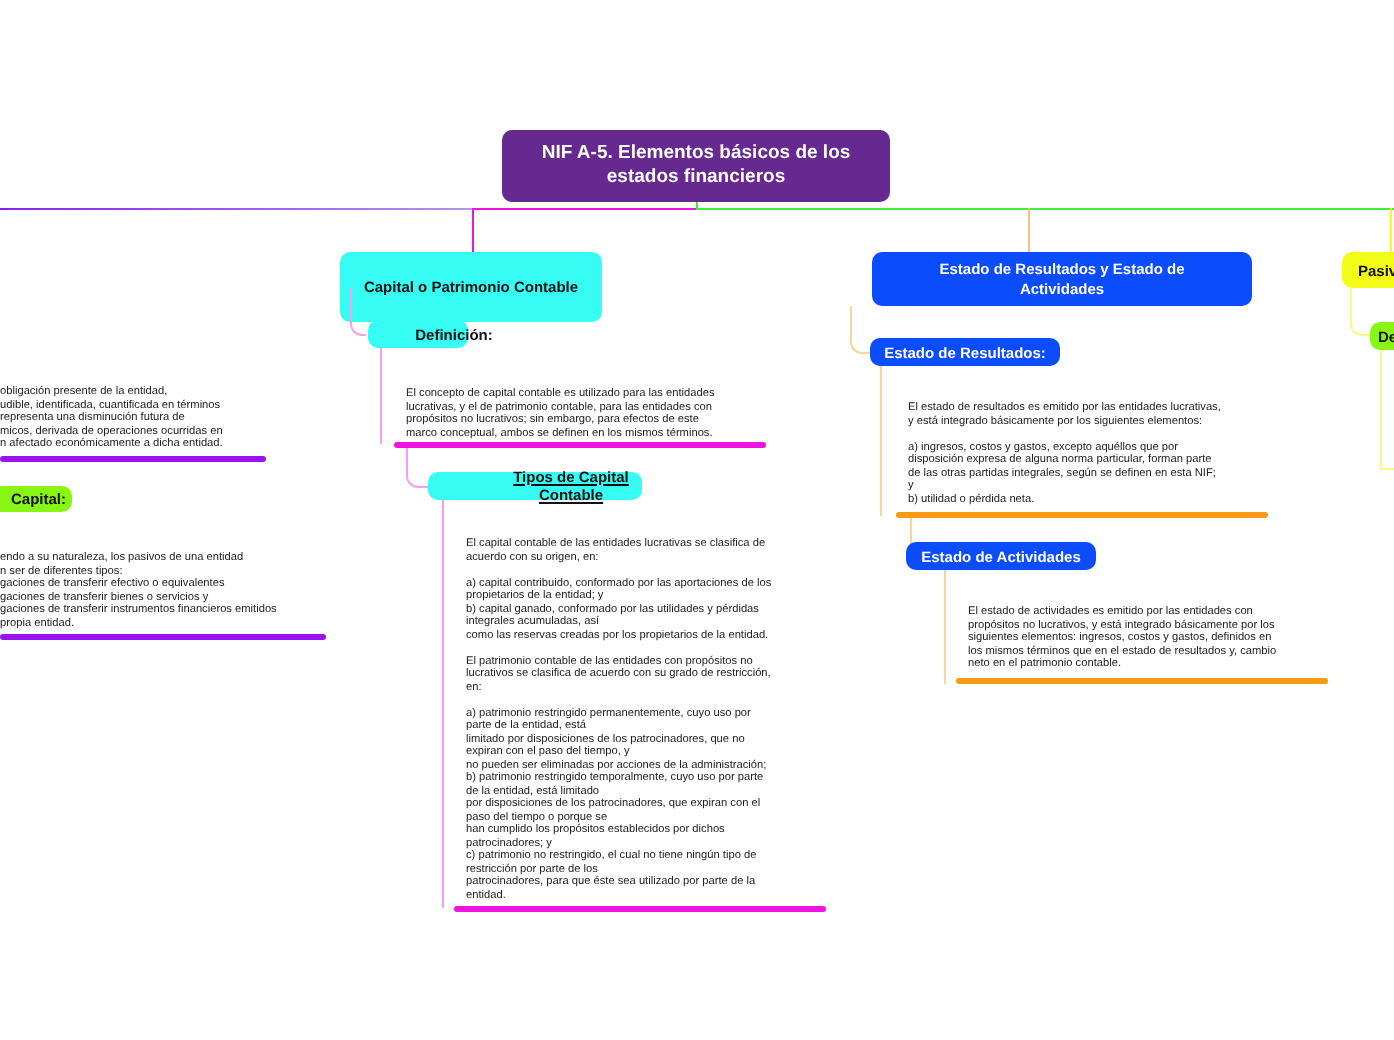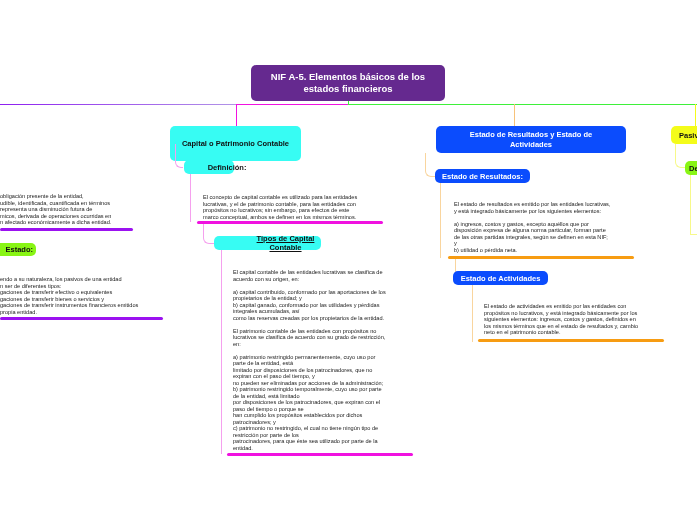--- a/index.html
+++ b/index.html
@@ -31,21 +31,21 @@
   <span>NIF A-5. Elementos básicos de los estados financieros</span>
 </div>
 
 <div class="text" style="left:0;top:193px;width:130px;">obligación presente de la entidad,
 udible, identificada, cuantificada en términos
 representa una disminución futura de
 micos, derivada de operaciones ocurridas en
 n afectado económicamente a dicha entidad.</div>
 <div class="uline" style="left:0;top:228px;width:133px;background:#9b12f0;"></div>
 <div class="node l2-green" style="left:-4px;top:243px;width:40px;height:13px;justify-content:flex-end;padding-right:3px;">
-  <span>Estado:</span>
+  <span>Capital:</span>
 </div>
 <div class="text" style="left:0;top:276px;width:160px;">endo a su naturaleza, los pasivos de una entidad
 n ser de diferentes tipos:
 gaciones de transferir efectivo o equivalentes
 gaciones de transferir bienes o servicios y
 gaciones de transferir instrumentos financieros emitidos
 propia entidad.</div>
 <div class="uline" style="left:0;top:317px;width:163px;background:#9b12f0;"></div>
 
 <div class="node l1-cyan" style="left:170px;top:126px;width:131px;height:35px;">

